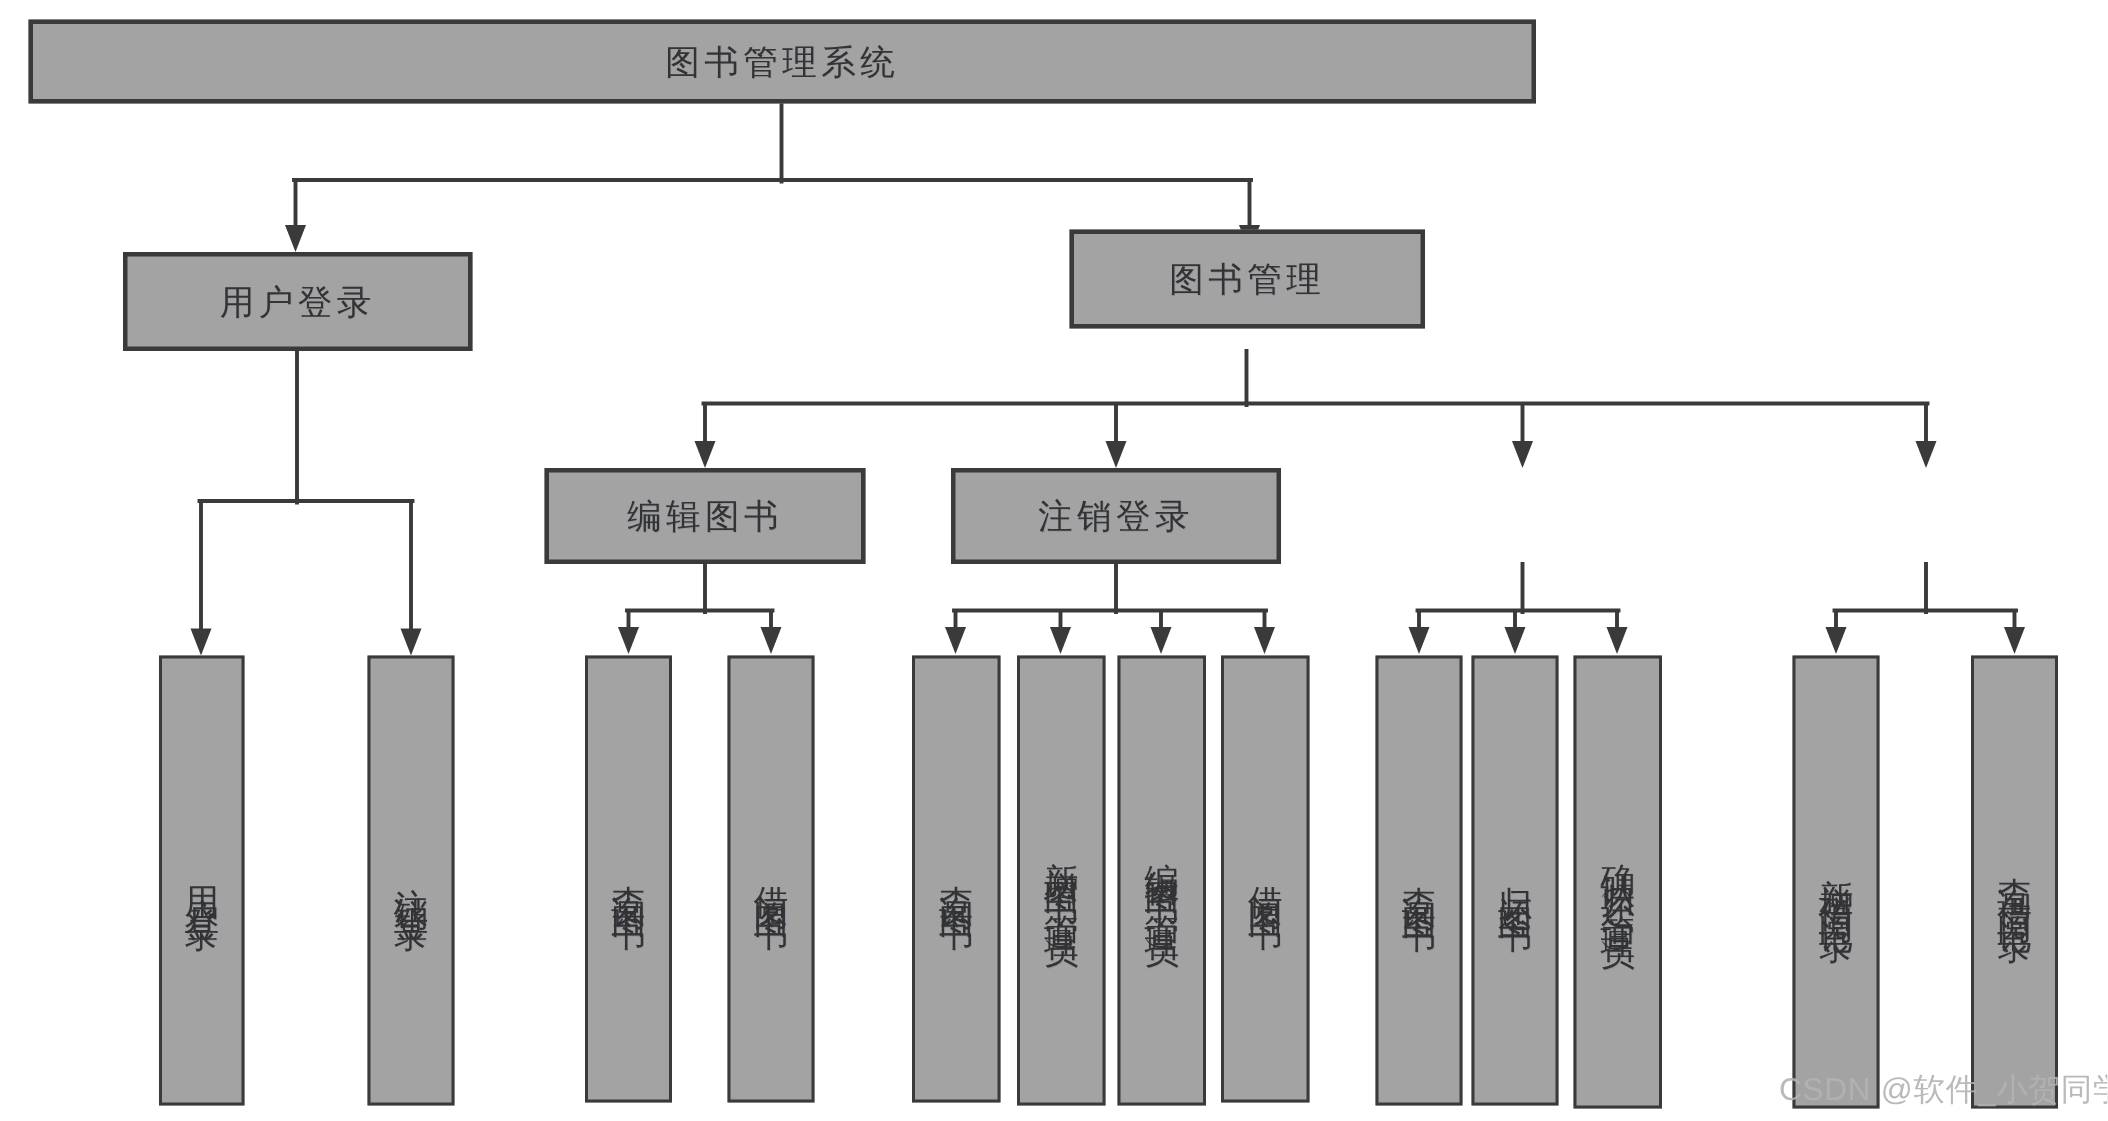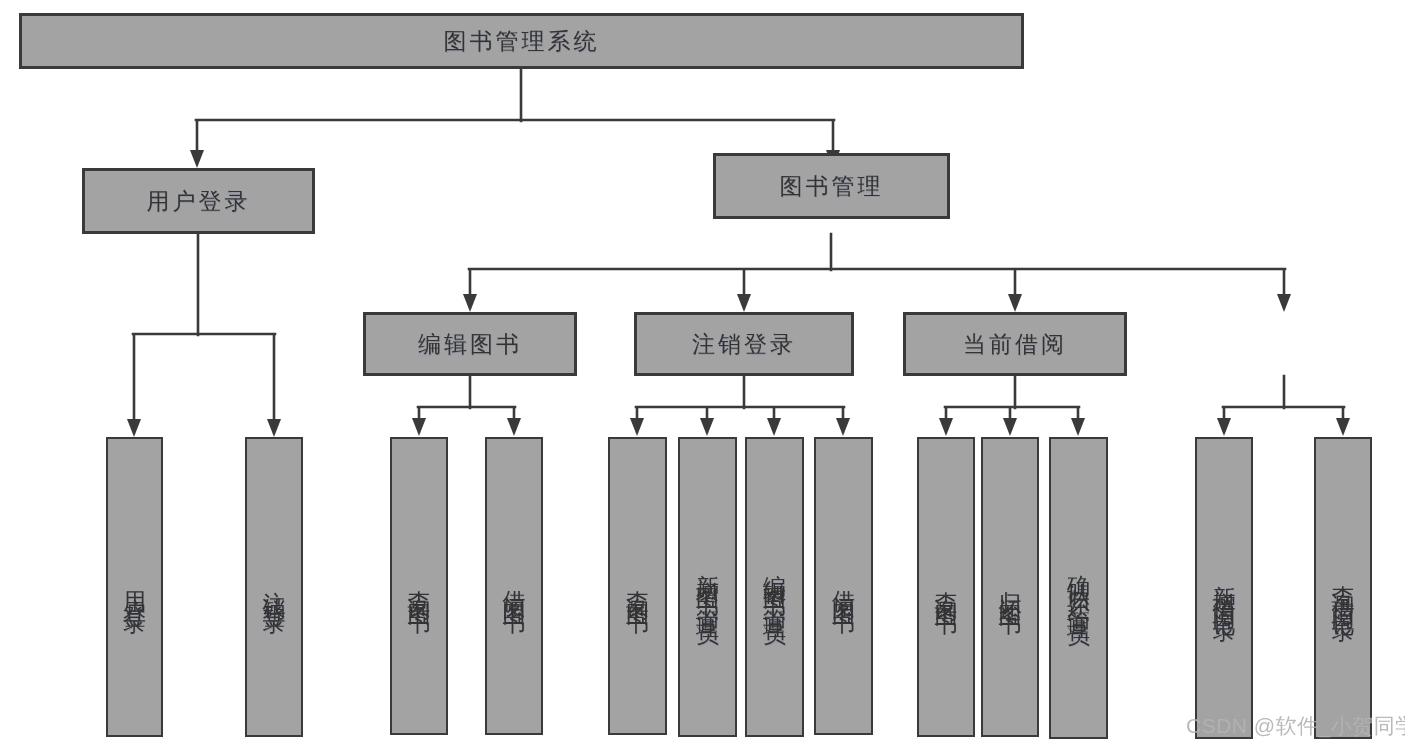--- a/index.html
+++ b/index.html
@@ -105,23 +105,20 @@
   <div class="box h" style="left:713px;top:153px;width:237px;height:66px">
     <span class="lbl">图书管理</span>
   </div>
 
   <div class="box h" style="left:363px;top:312px;width:214px;height:64px">
     <span class="lbl">编辑图书</span>
   </div>
   <div class="box h" style="left:634px;top:312px;width:220px;height:64px">
     <span class="lbl">注销登录</span>
   </div>
-  <div class="box h" style="left:903px;top:312px;width:224px;height:64px">
-    <span class="lbl">当前借阅</span>
-  </div>
 
   <div class="box v" style="left:106px;top:437px;width:57px;height:300px">
     <span class="vlbl">用户登录</span>
   </div>
   <div class="box v" style="left:245px;top:437px;width:58px;height:300px">
     <span class="vlbl">注销登录</span>
   </div>
 
   <div class="box v" style="left:390px;top:437px;width:58px;height:298px">
     <span class="vlbl">查询图书</span>

